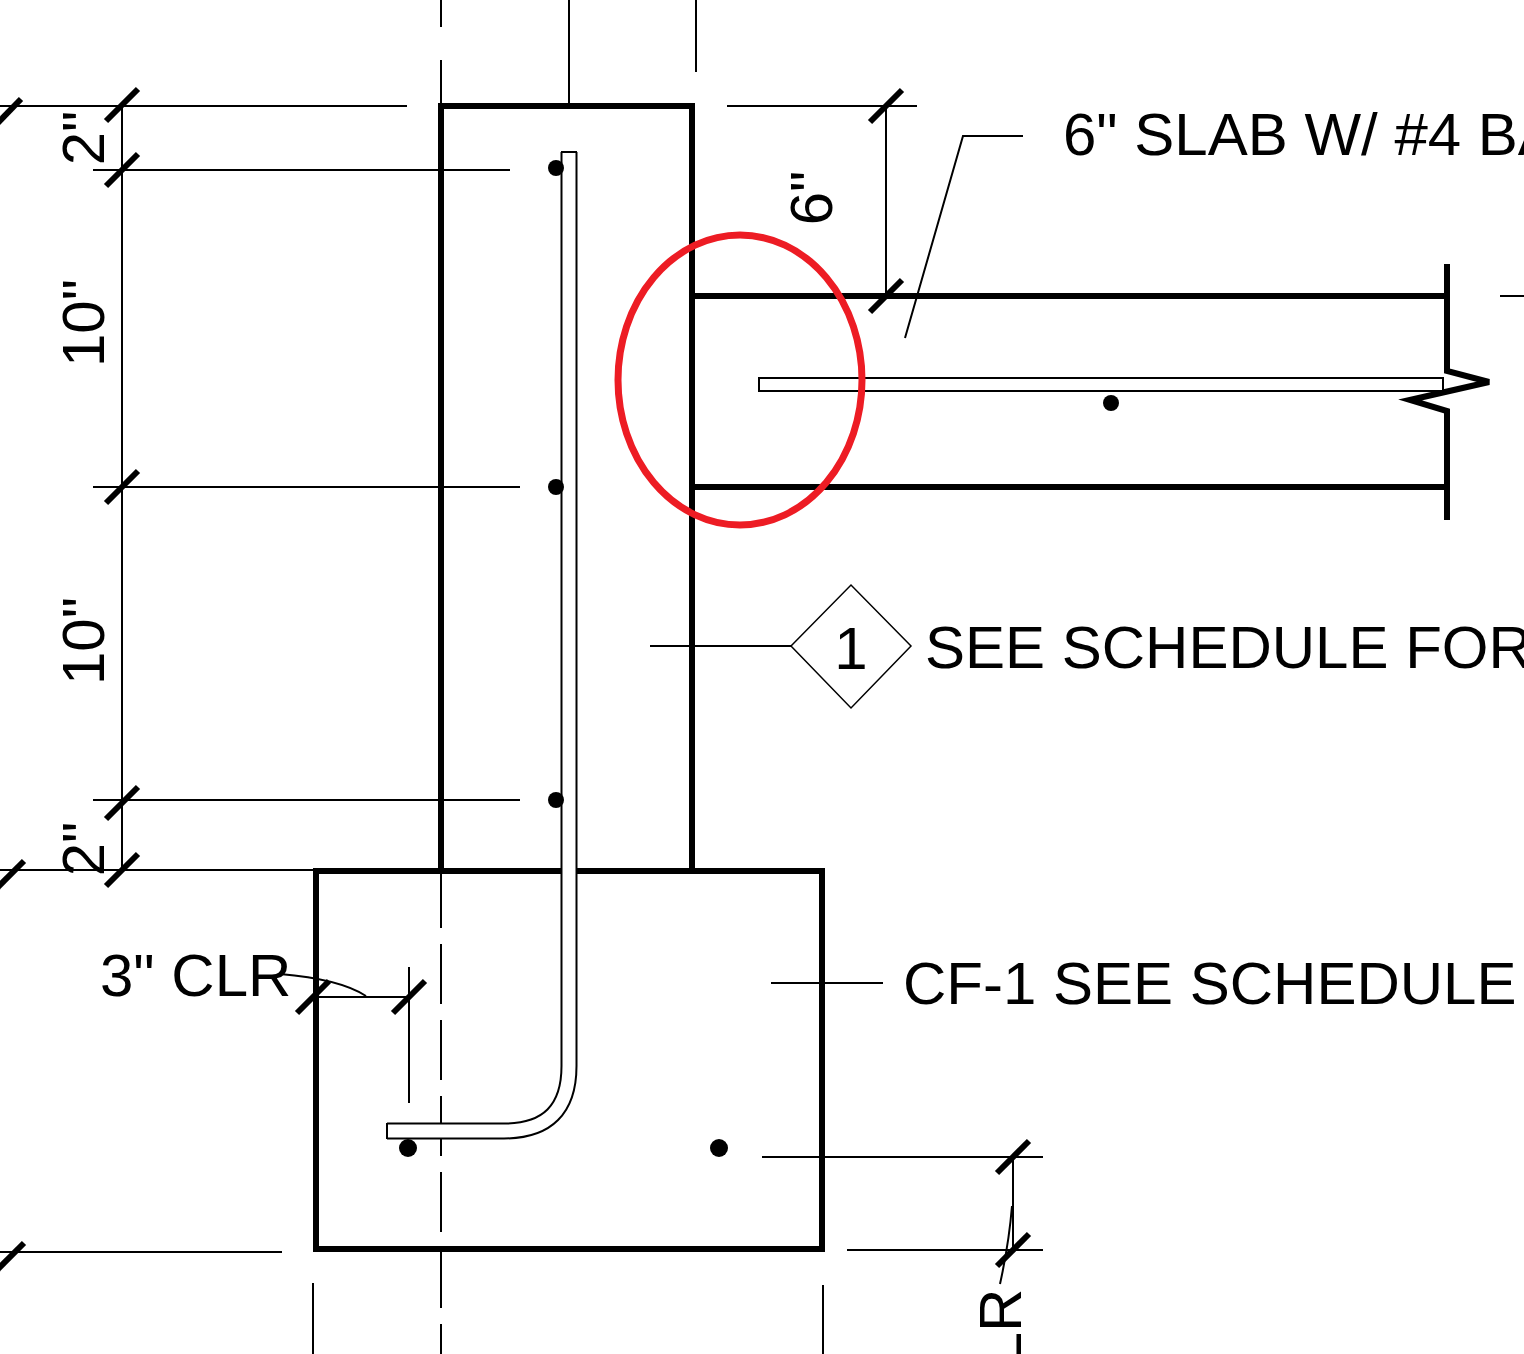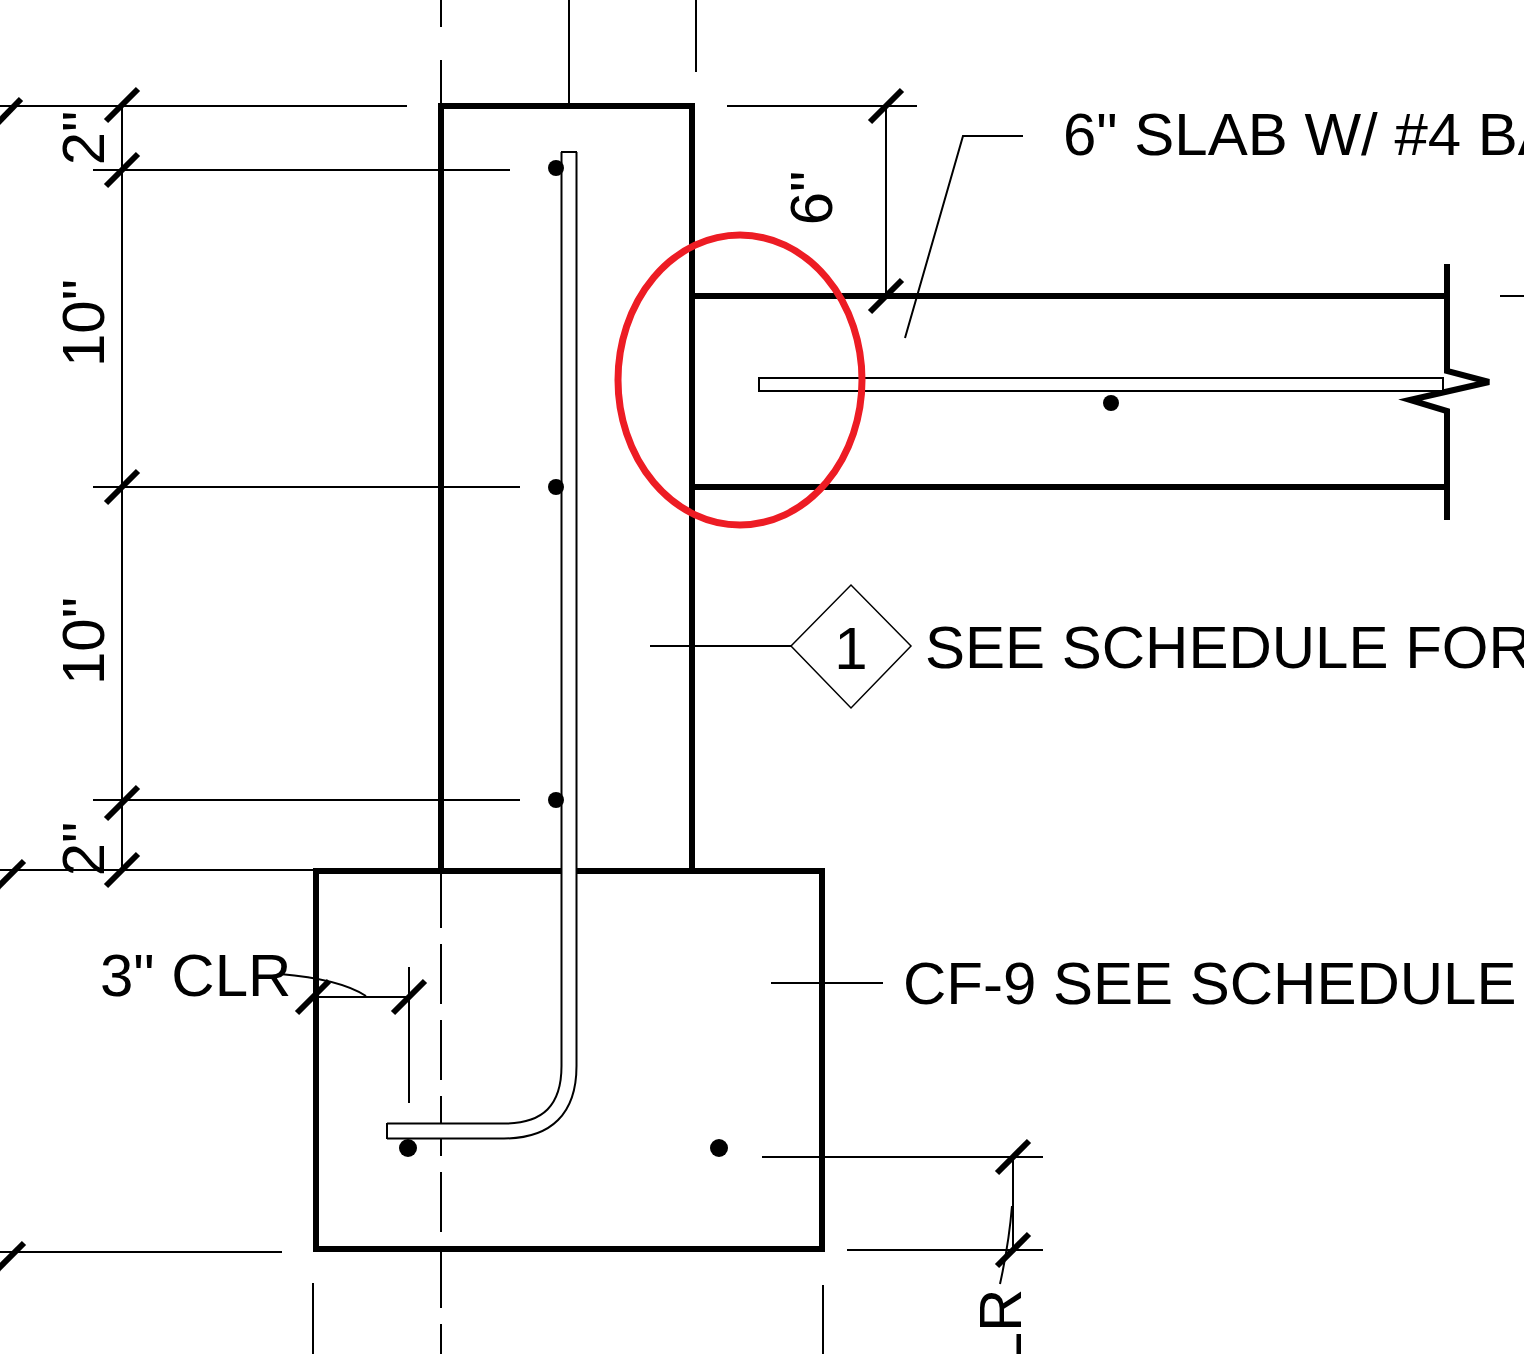--- a/index.html
+++ b/index.html
@@ -132,19 +132,19 @@
   <div class="lbl rot" style="left:84px;top:849px;">2"</div>
 
   <div class="lbl rot" style="left:812px;top:198px;">6"</div>
 
   <div class="lbl anchor-left" style="left:1063px;top:135px;">6" SLAB W/ #4 BA</div>
 
   <div class="lbl" style="left:851px;top:649px;">1</div>
 
   <div class="lbl anchor-left" style="left:925px;top:648px;">SEE SCHEDULE FOR</div>
 
-  <div class="lbl anchor-left" style="left:903px;top:984px;">CF-9 SEE SCHEDULE</div>
+  <div class="lbl anchor-left" style="left:903px;top:984px;">CF-1 SEE SCHEDULE</div>
 
   <div class="lbl anchor-left" style="left:100px;top:976px;">3" CLR</div>
 
   <div class="lbl rot" style="left:1001px;top:1327px;">LR</div>
 
 </div>
 
 </body></html>

